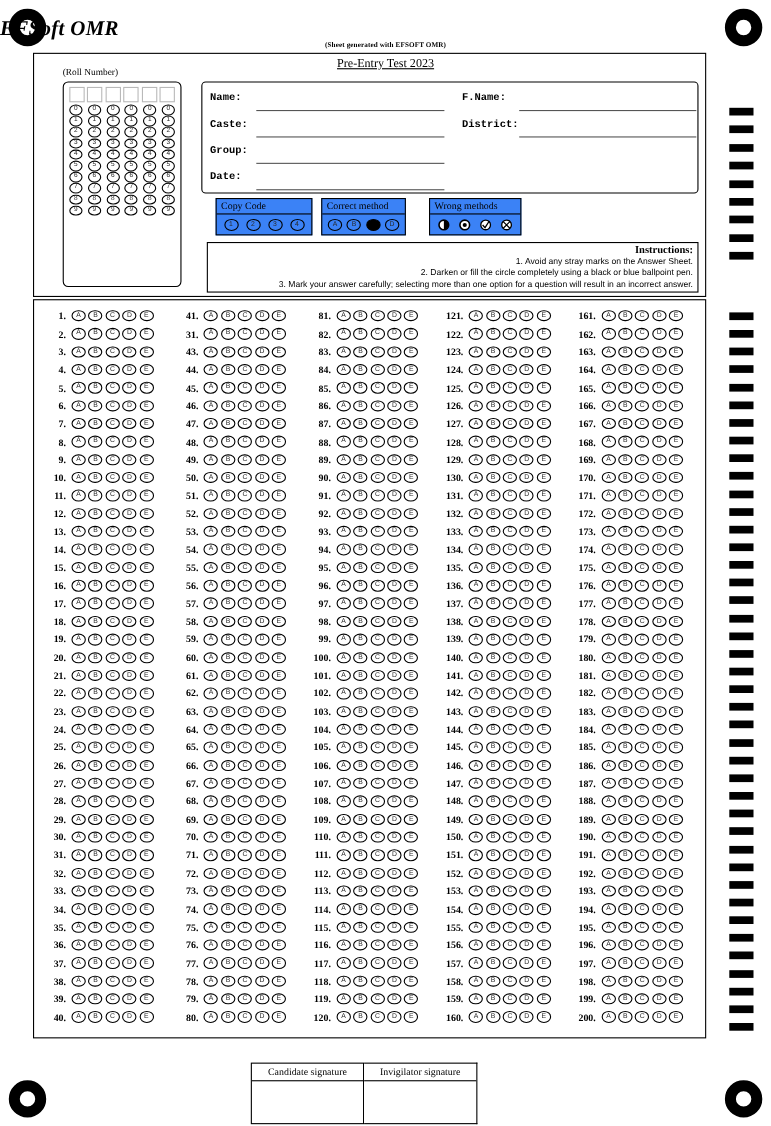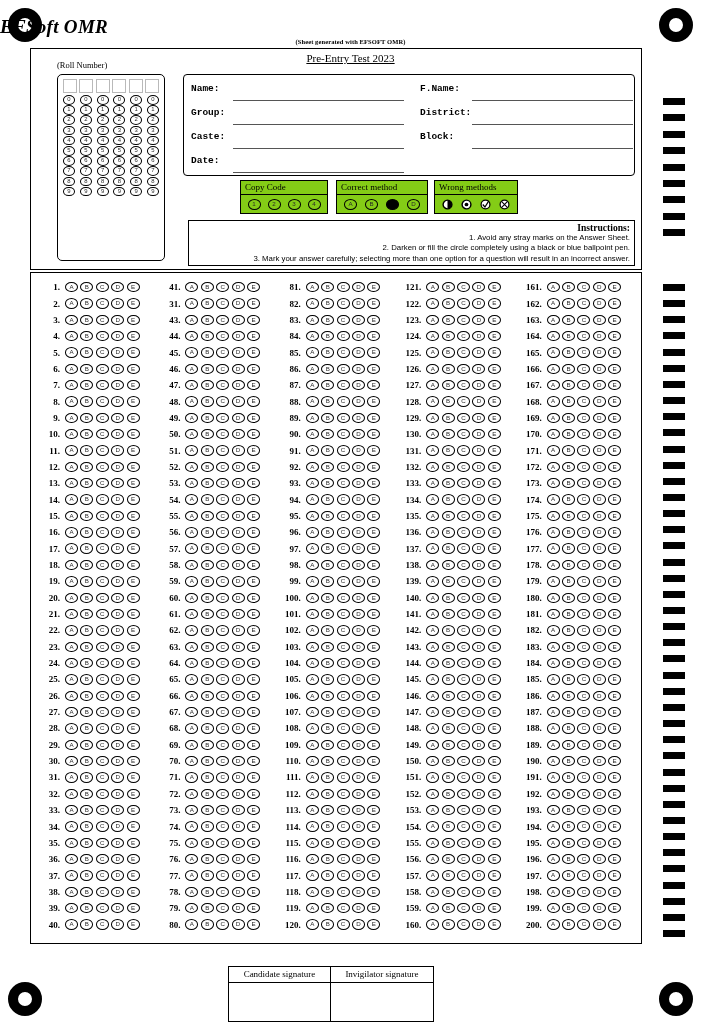--- a/index.html
+++ b/index.html
@@ -169,40 +169,39 @@
     border-bottom: 0.9px solid #555;
   }
   .info-field .rule.short { left: 42px; }
   .info-field .rule.med   { left: 52px; }
 
   
   .mini-box {
     position: absolute;
     border: 1.1px solid #000;
     box-sizing: border-box;
-    background: #84cc16;
-    margin-left: 44px;
+    background: #3b82f6;
   }
   .mini-title {
     font-size: 9px;
     padding: 1px 4px 0 4px;
     border-bottom: 1.1px solid #000;
     height: 14px;
     box-sizing: border-box;
     white-space: nowrap;
   }
   .mini-bubbles {
     display: flex;
     align-items: center;
     justify-content: space-around;
     height: 19px;
     padding: 0 3px;
   }
   #copy-code-box    { left: 196px; top: 180px; width: 88px;  height: 34px; }
-  #correct-method-box { left: 292px; top: 180px; width: 92px; height: 34px; }
+  #correct-method-box { left: 292px; top: 180px; width: 77px; height: 34px; }
   #wrong-method-box { left: 390px; top: 180px; width: 84px;  height: 34px; }
 
   .bub.filled { background: #000; }
   .glyph-half, .glyph-dot, .glyph-check, .glyph-cross {
     width: 13px; height: 11px; flex: none;
   }
 
   
   .instr-box {
     position: absolute;
@@ -406,43 +405,39 @@
       </div>
   </div>
 
   <div class="info-box">
     <div class="info-col left" id="info-left">
         <div class="info-field">
           <span class="lbl">Name:</span>
           <span class="rule short"></span>
         </div>
         <div class="info-field">
-          <span class="lbl">Group:</span>
+          <span class="lbl">Caste:</span>
           <span class="rule short"></span>
         </div>
         <div class="info-field">
-          <span class="lbl">Caste:</span>
+          <span class="lbl">Group:</span>
           <span class="rule short"></span>
         </div>
         <div class="info-field">
           <span class="lbl">Date:</span>
           <span class="rule short"></span>
         </div>
       </div>
     <div class="info-col right" id="info-right">
         <div class="info-field">
           <span class="lbl">F.Name:</span>
           <span class="rule med"></span>
         </div>
         <div class="info-field">
           <span class="lbl">District:</span>
-          <span class="rule med"></span>
-        </div>
-        <div class="info-field">
-          <span class="lbl">Block:</span>
           <span class="rule med"></span>
         </div>
       </div>
   </div>
 
   <div class="mini-box" id="copy-code-box">
     <div class="mini-title">Copy Code</div>
     <div class="mini-bubbles" id="copy-code-bubbles">
         <div class="bub">1</div>
         <div class="bub">2</div>

